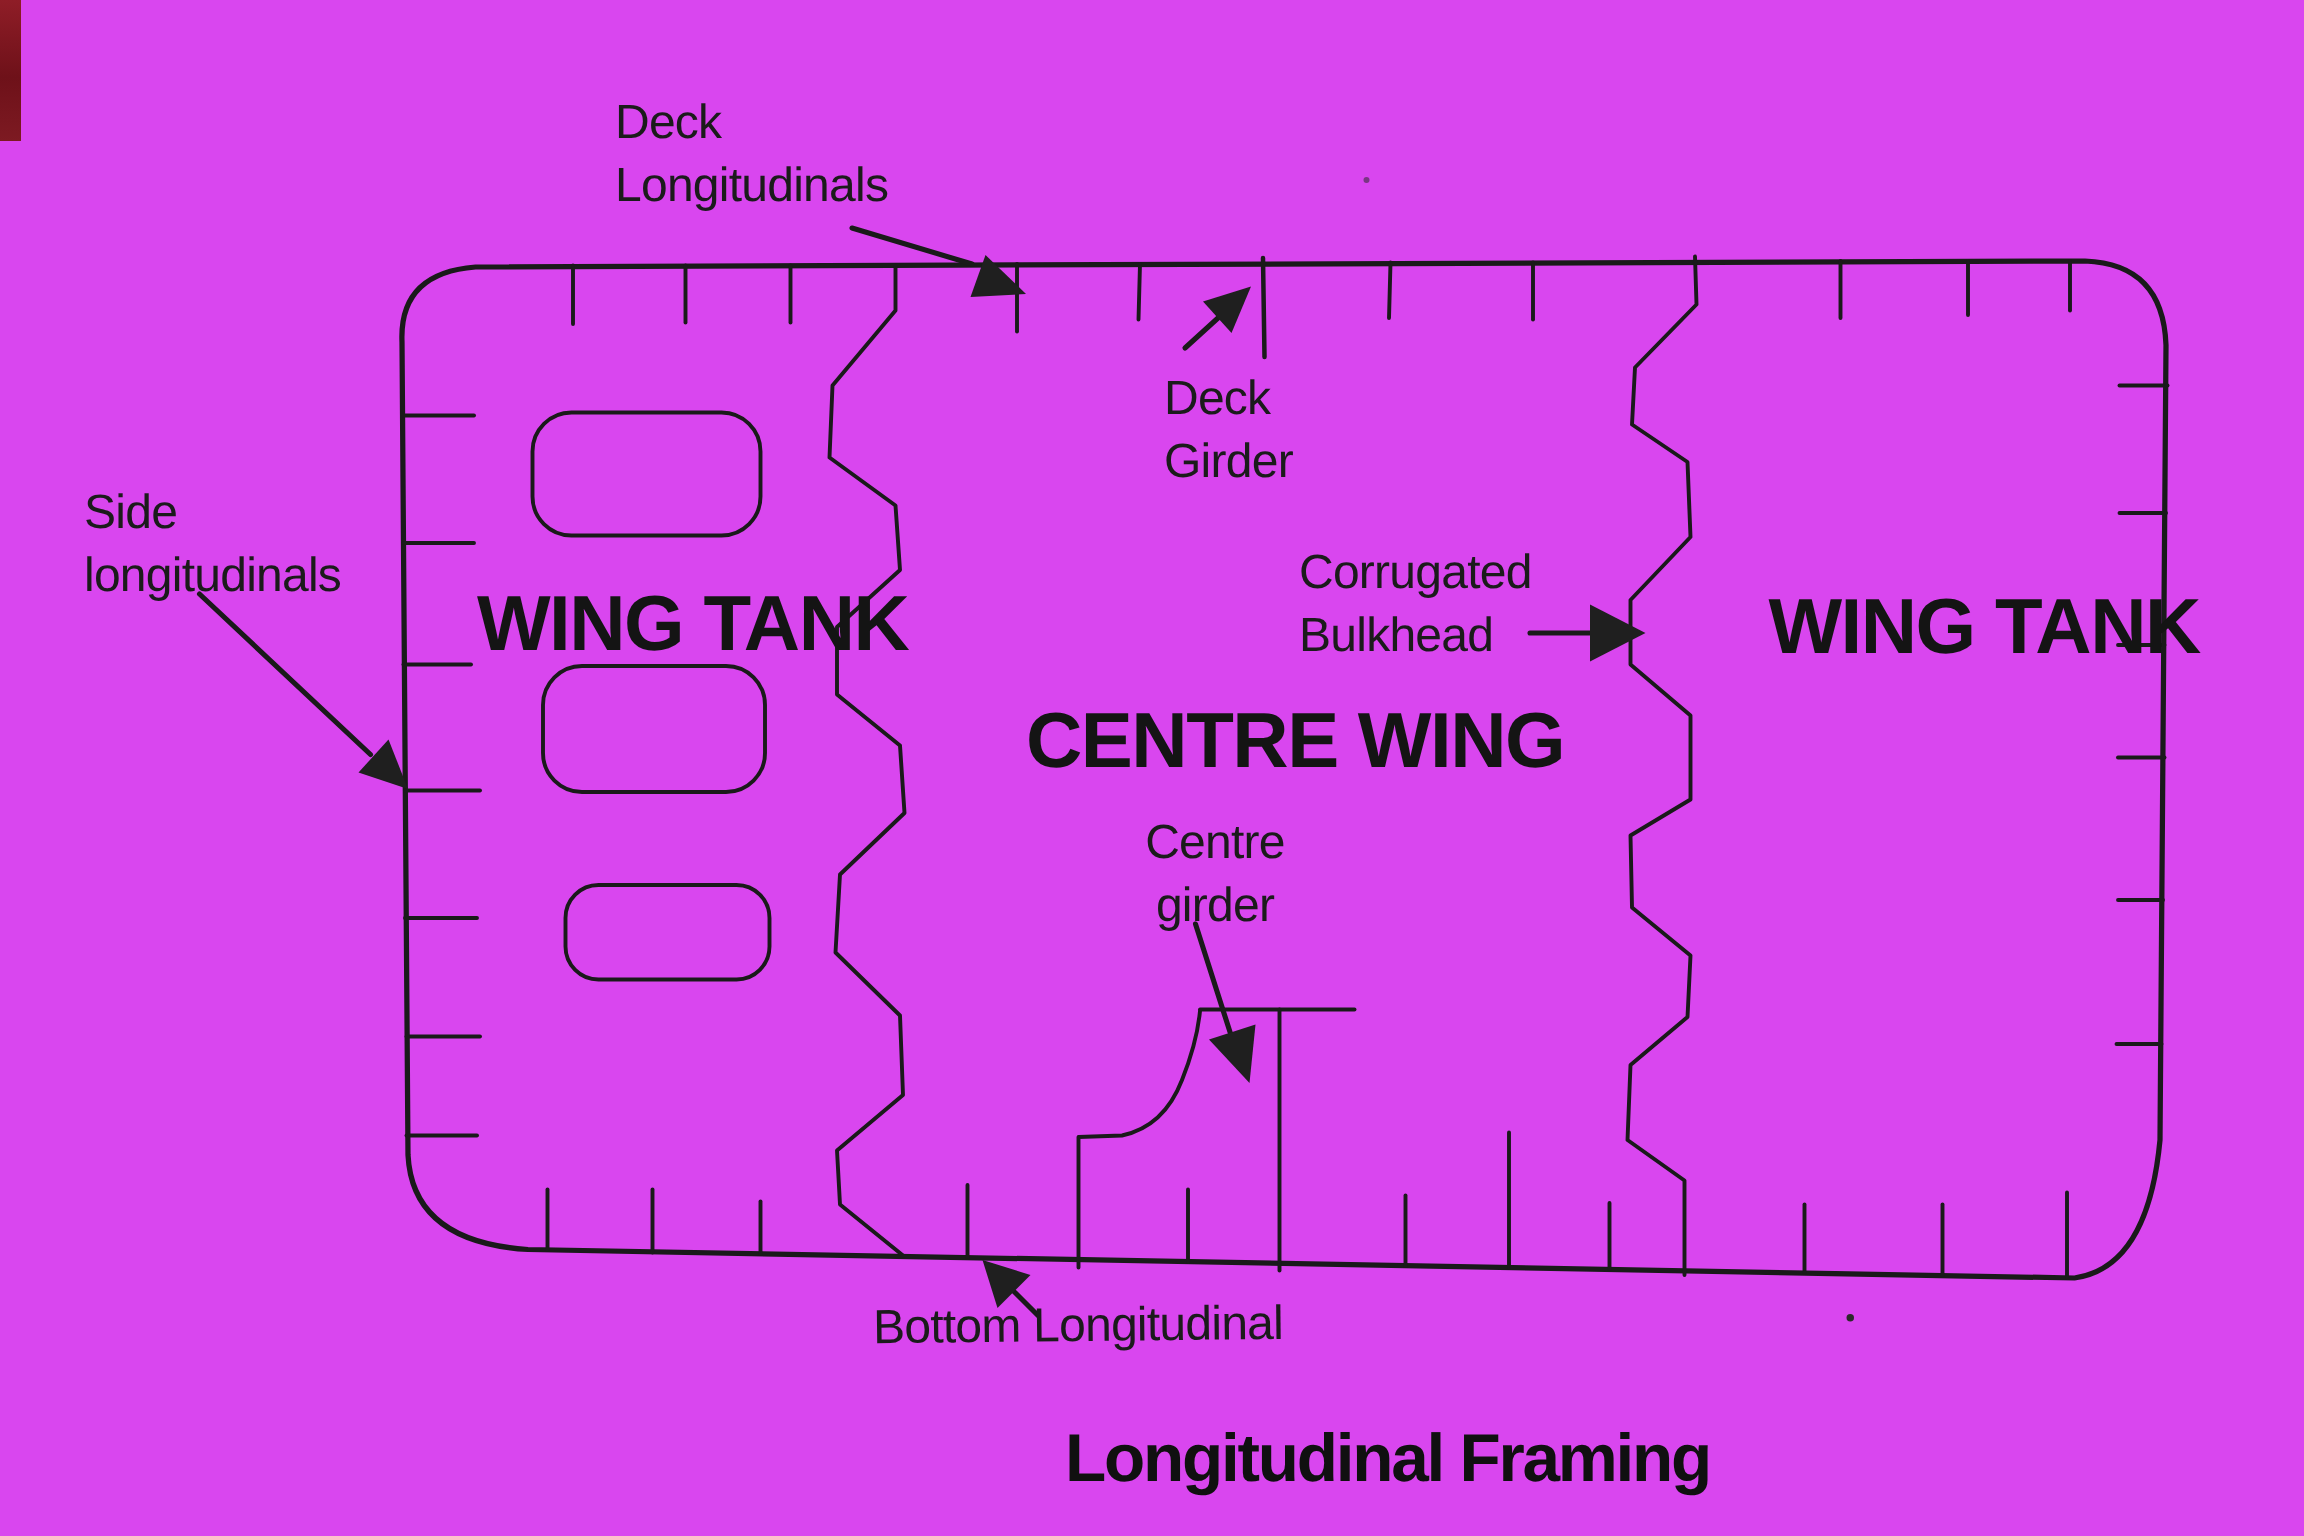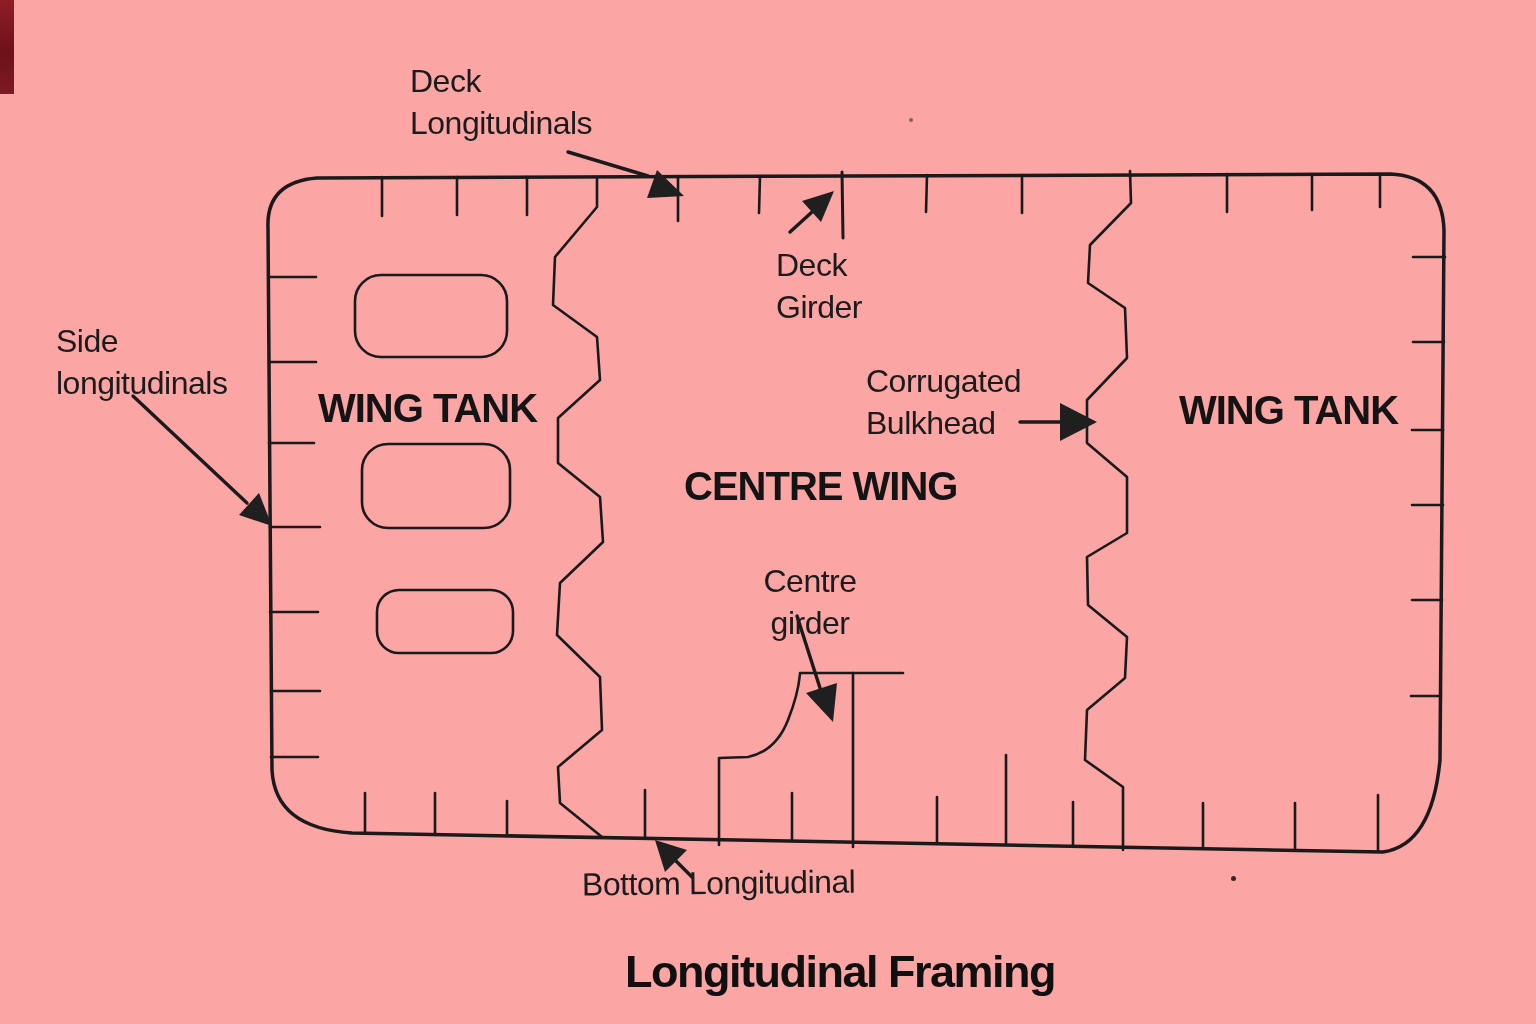--- a/index.html
+++ b/index.html
@@ -1,44 +1,44 @@
 <!DOCTYPE html>
 <html><head>
 <meta charset="utf-8">
 <style>
   html,body{margin:0;padding:0;background:#e8e8e8;}
   .stage{
     position:relative;
     width:1536px;height:1024px;
-    background:#fca5a5;
+    background:#d946ef;
     overflow:hidden;
     font-family:"Liberation Sans","DejaVu Sans",sans-serif;
     color:#161616;
   }
   .stage svg{position:absolute;left:0;top:0;}
   .lbl{
     position:absolute;
     font-size:32px;
     line-height:42px;
     letter-spacing:-0.5px;
     white-space:pre-line;
     color:#1b1b1b;
   }
   .tank{
     position:absolute;
-    font-size:40px;
+    font-size:52px;
     font-weight:bold;
     letter-spacing:-1px;
     white-space:nowrap;
     color:#141414;
   }
   .title{
     position:absolute;
     left:540px;top:946px;width:600px;
-    text-align:center;
+    text-align:right;
     font-size:45px;
     font-weight:bold;
     letter-spacing:-1.5px;
     color:#101010;
   }
   .edge-artifact{
     position:absolute;
     left:0;top:0;width:14px;height:94px;
     background:linear-gradient(180deg,#8f1d27 0%,#6e1119 55%,#7d1a22 100%);
   }
@@ -142,21 +142,21 @@
 
   <div class="lbl" style="left:776px;top:244px;">Deck
 Girder</div>
 
   <div class="lbl" style="left:56px;top:320px;">Side
 longitudinals</div>
 
   <div class="lbl" style="left:866px;top:360px;">Corrugated
 Bulkhead</div>
 
-  <div class="lbl" style="left:745px;top:560px;width:130px;text-align:center;">Centre
+  <div class="lbl" style="left:745px;top:540px;width:130px;text-align:center;">Centre
 girder</div>
 
   <div class="lbl" style="left:582px;top:862px;transform:rotate(-0.6deg);">Bottom Longitudinal</div>
 
   <div class="tank" style="left:318px;top:386px;">WING TANK</div>
 
   <div class="tank" style="left:684px;top:464px;">CENTRE WING</div>
 
   <div class="tank" style="left:1179px;top:388px;">WING TANK</div>
 

